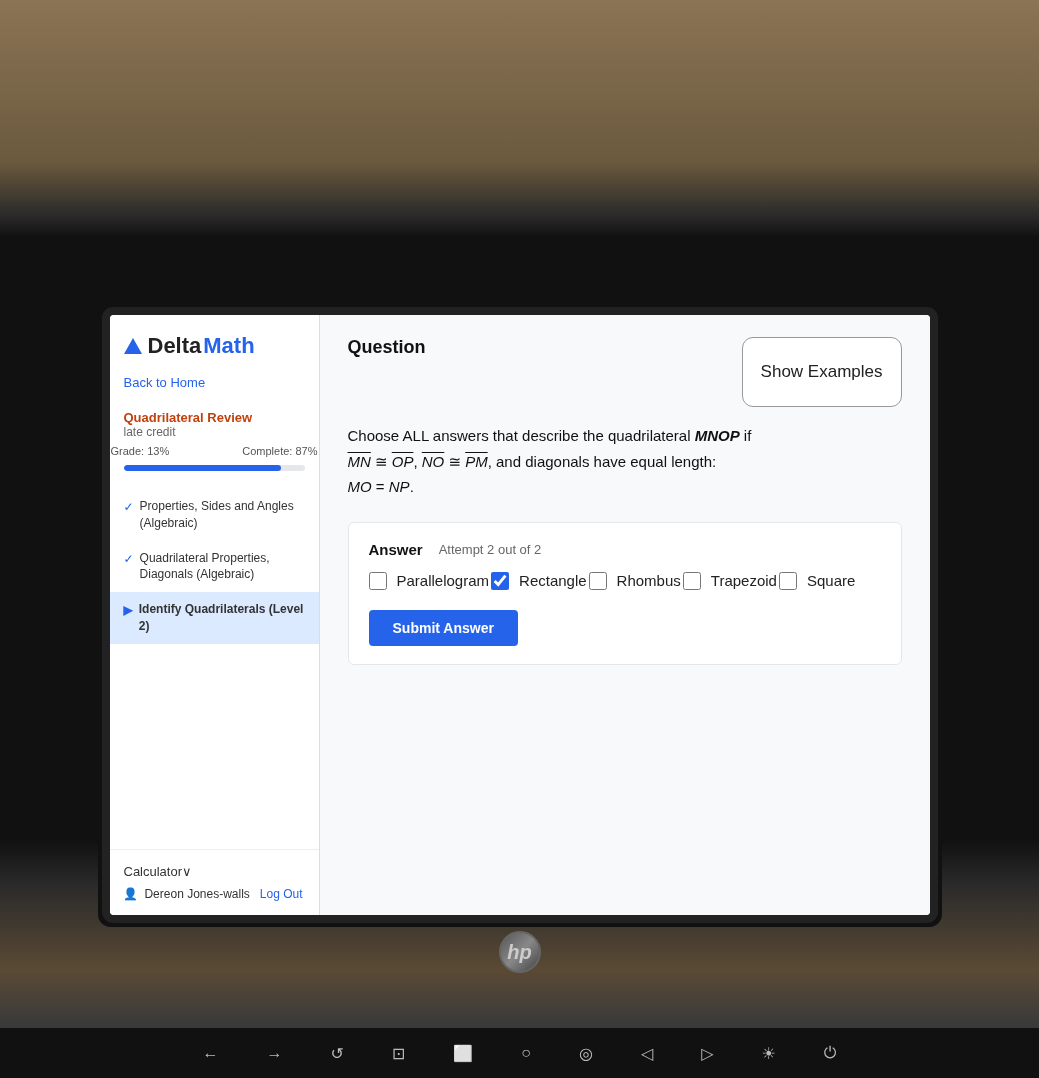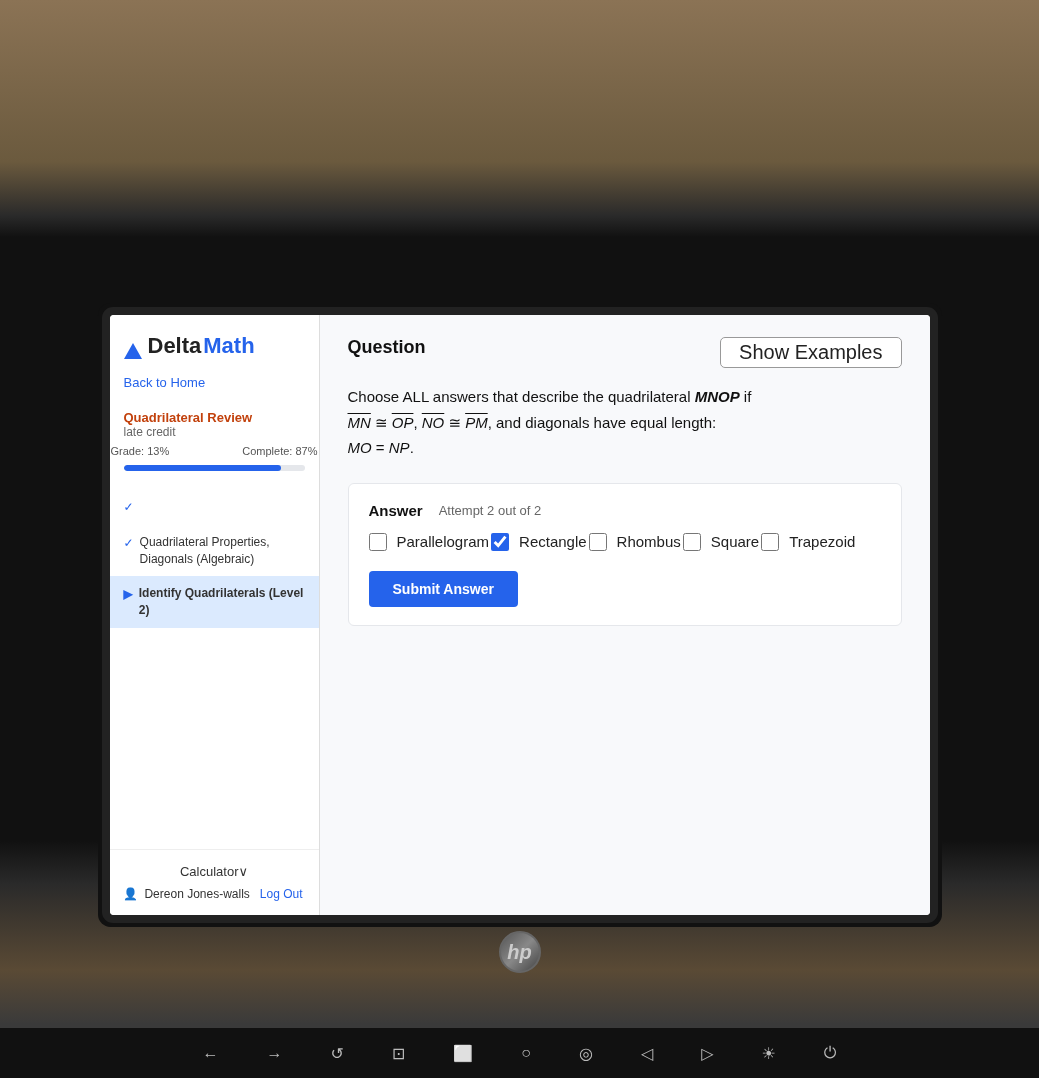--- a/index.html
+++ b/index.html
@@ -47,21 +47,21 @@
       padding: 0;
       flex-shrink: 0;
     }
 
     .sidebar-logo {
       padding: 18px 14px 10px;
       font-size: 22px;
       font-weight: bold;
       color: #222;
       display: flex;
-      align-items: flex-end;
+      align-items: center;
       gap: 2px;
     }
 
     .sidebar-logo .delta {
       color: #222;
       font-style: normal;
     }
     .sidebar-logo .math {
       color: #2563eb;
     }
@@ -154,21 +154,21 @@
     }
 
     .sidebar-bottom {
       padding: 10px 14px;
       border-top: 1px solid #eee;
     }
 
     .sidebar-calculator {
       display: flex;
       align-items: center;
-      justify-content: center;
+      justify-content: flex-start;
       font-size: 13px;
       color: #333;
       padding: 4px 0;
       cursor: pointer;
     }
 
     .sidebar-user {
       display: flex;
       align-items: center;
       gap: 6px;
@@ -194,24 +194,24 @@
 
     .question-label {
       font-size: 18px;
       font-weight: bold;
       color: #111;
     }
 
     .show-examples-btn {
       border: 1.5px solid #999;
       background: #fff;
-      padding: 3px 18px;
-      font-size: 20px;
-      cursor: pointer;
-      border-radius: 5px;
+      padding: 24px 18px;
+      font-size: 17px;
+      cursor: pointer;
+      border-radius: 11px;
       color: #222;
     }
 
     .question-text {
       font-size: 15px;
       line-height: 1.7;
       color: #111;
       margin-bottom: 22px;
       margin-top: 9px;
     }
@@ -362,20 +362,21 @@
       </div>
 
       <div class="progress-bar-container">
         <div class="progress-bar-fill" style="width: 87%"></div>
       </div>
 
       <div class="sidebar-menu">
 
         <div class="sidebar-menu-item">
           <span class="check-icon">✓</span>
+          <span>Properties, Sides and Angles (Algebraic)</span>
         </div>
 
         <div class="sidebar-menu-item">
           <span class="check-icon">✓</span>
           <span>Quadrilateral Properties, Diagonals (Algebraic)</span>
         </div>
 
         <div class="sidebar-menu-item active">
           <span class="arrow-icon">▶</span>
           <span>Identify Quadrilaterals (Level 2)</span>
@@ -430,27 +431,27 @@
             <input type="checkbox" id="rectangle" checked="" style="">
             <span>Rectangle</span>
           </label>
 
           <label class="answer-option">
             <input type="checkbox" id="rhombus" style="">
             <span>Rhombus</span>
           </label>
 
           <label class="answer-option">
+            <input type="checkbox" id="trapezoid" style="">
+            <span>Trapezoid</span>
+          </label>
+
+          <label class="answer-option">
             <input type="checkbox" id="square" style="">
             <span>Square</span>
-          </label>
-
-          <label class="answer-option">
-            <input type="checkbox" id="trapezoid" style="">
-            <span>Trapezoid</span>
           </label>
 
         </div>
 
         <button class="submit-btn">Submit Answer</button>
 
       </div>
 
     </div>
 

